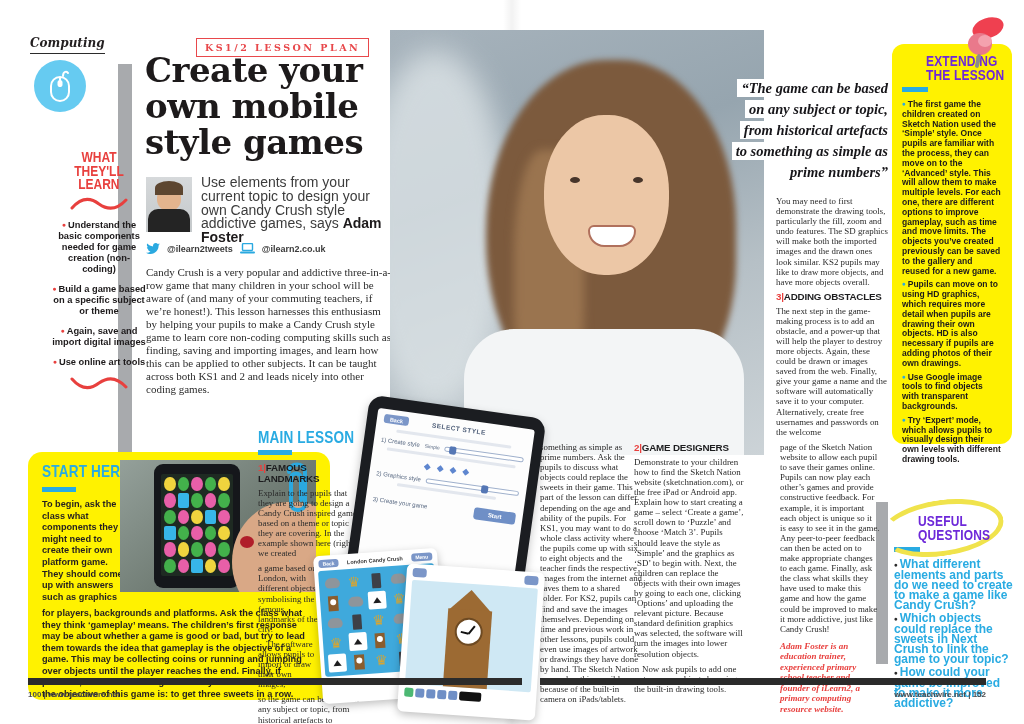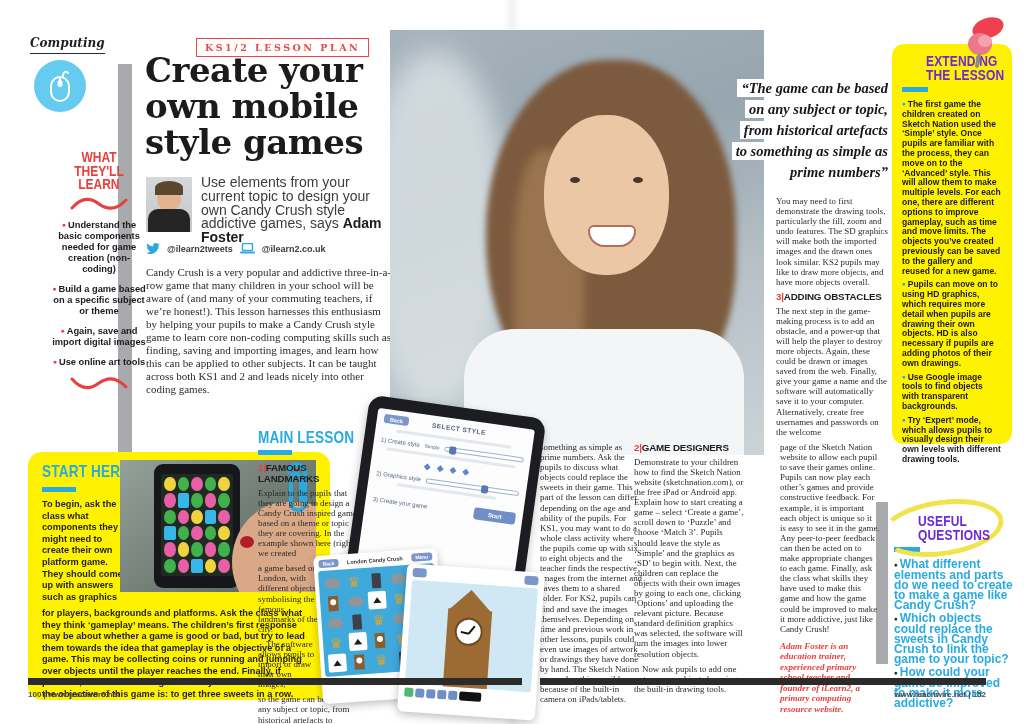--- a/index.html
+++ b/index.html
@@ -431,21 +431,21 @@
     <div class="uq-head">
       <div class="uq-oval"></div>
       <div class="panel-title">
         <span class="cond">USEFUL</span><br>
         <span class="cond">QUESTIONS</span>
       </div>
       <div class="blue-bar" style="width:26px;"></div>
     </div>
     <ul>
       <li>What different elements and parts do we need to create to make a game like Candy Crush?</li>
-      <li>Which objects could replace the sweets in Candy Crush to link the game to your topic?</li>
+      <li>Which objects could replace the sweets in Next Crush to link the game to your topic?</li>
       <li>How could your game be improved to make it more addictive?</li>
     </ul>
   </div>
 
   <div class="foot-bar" style="left:28px;width:494px;"></div>
   <div class="foot-bar" style="left:540px;width:446px;"></div>
   <div class="foot-text" style="left:28px;">100 | www.teachwire.net</div>
   <div class="foot-text" style="right:38px;">www.teachwire.net | 152</div>
 </div>
 

